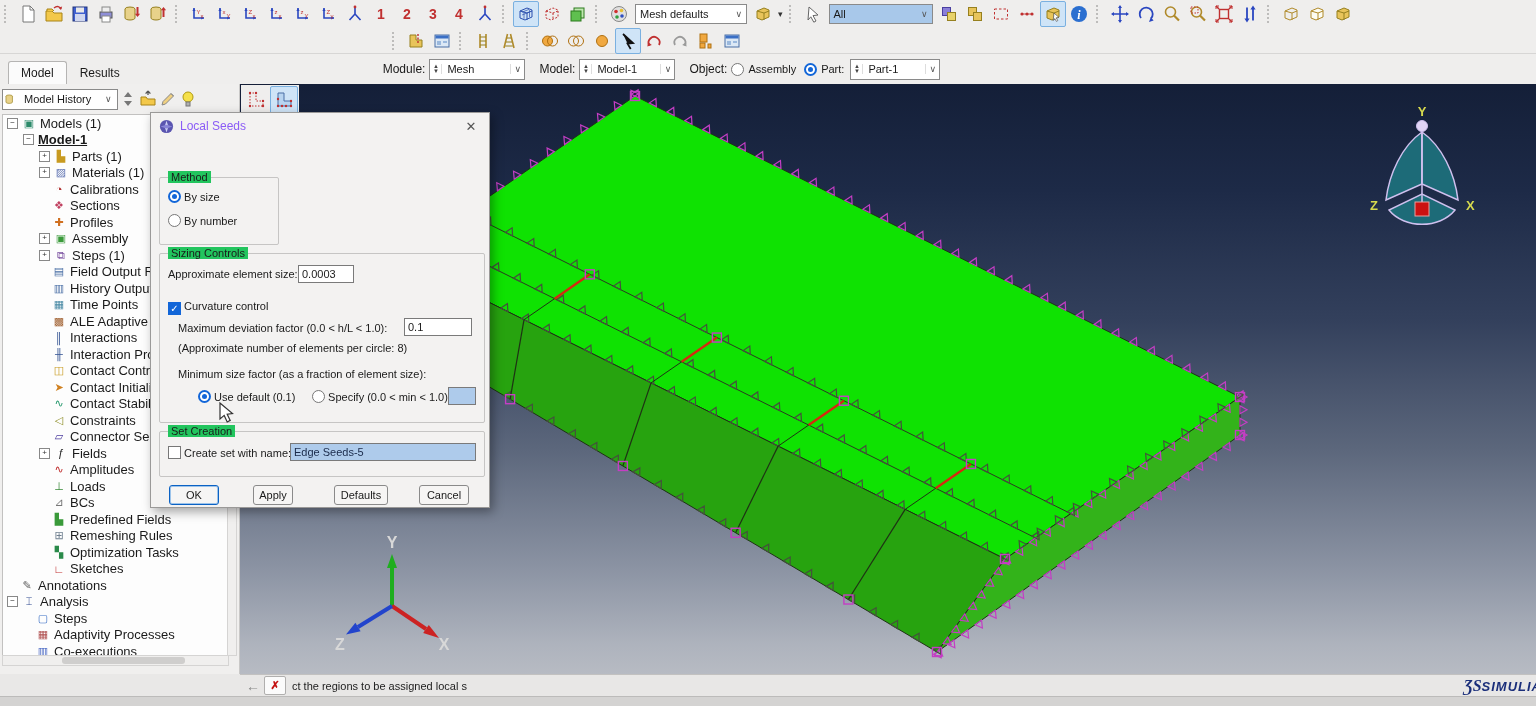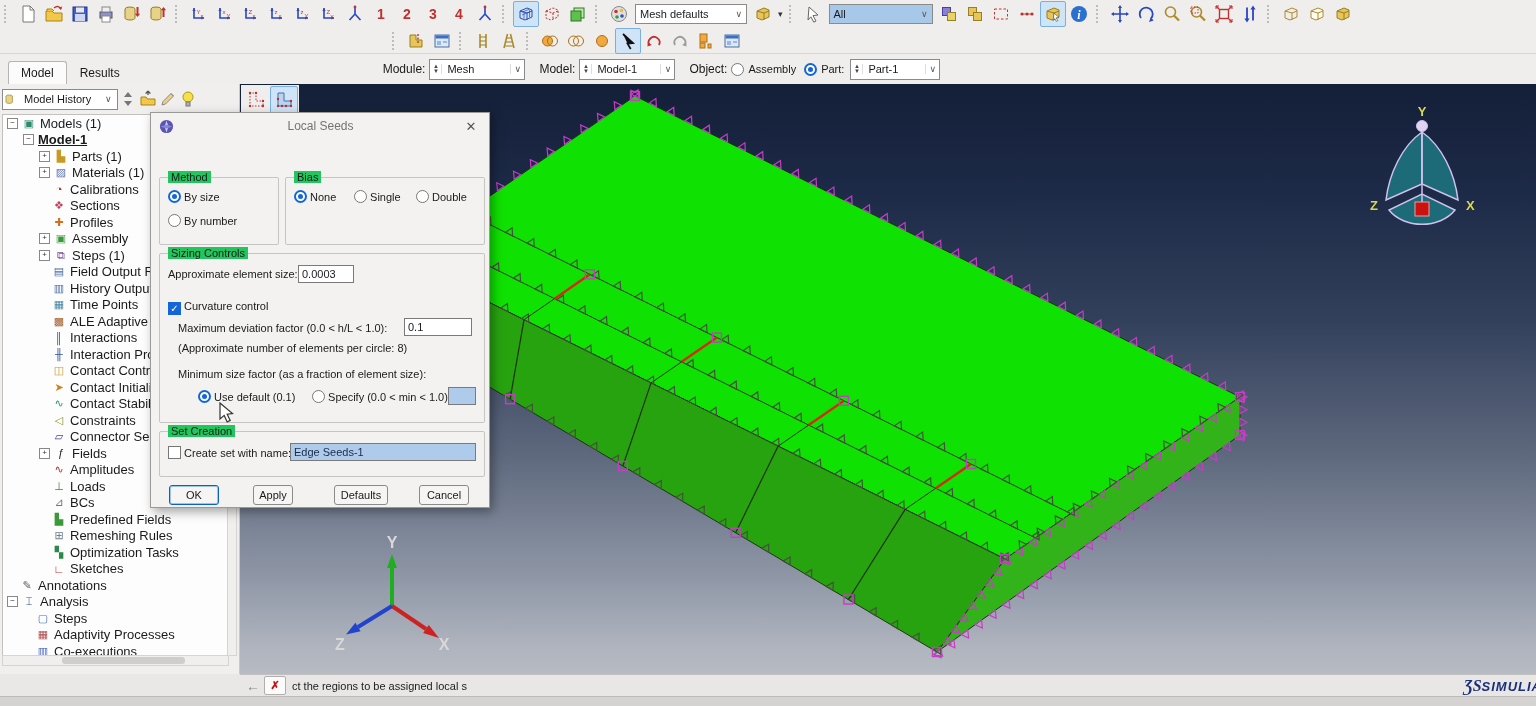--- a/index.html
+++ b/index.html
@@ -59,21 +59,21 @@
   #promptmsg{font-size:11px;color:#222;}
   #logo{position:absolute;right:-6px;top:1px;height:20px;display:flex;align-items:center;color:#1a2e7a;font-style:italic;font-weight:bold;}
   #logo .ds{font-size:16px;font-family:"Liberation Serif",serif;}
   #logo .sim{font-size:13px;letter-spacing:1px;}
   
   #footer{position:absolute;top:696px;left:0;width:1536px;height:10px;background:#d4d3d2;border-top:1px solid #bcbbba;}
   
   #dlg{position:absolute;top:112px;left:150px;width:340px;height:396px;background:#f3f2f1;border:1px solid #9a9998;
        box-shadow:3px 4px 10px rgba(0,0,0,.35);box-sizing:border-box;z-index:50;}
   #dlgtitle{height:26px;display:flex;align-items:center;padding:0 8px;}
-  #dlgtitle .tt{color:#737373;font-size:12px;margin-left:6px;flex:1;text-align:center;}
+  #dlgtitle .tt{color:#8b5cf6;font-size:12px;margin-left:6px;flex:1;}
   #dlgclose{color:#555;font-size:13px;width:20px;text-align:center;}
   .dtab{display:inline-block;padding:3px 10px;font-size:11px;border:1px solid transparent;border-bottom:none;}
   .dtab.on{background:#fbfbfb;border-color:#b5b4b3;border-radius:2px 2px 0 0;}
   #dtabs{padding:2px 6px 0 6px;border-bottom:1px solid #d5d4d3;}
   .grp{position:absolute;border:1px solid #c6c5c4;border-radius:2px;}
   .grp .leg{position:absolute;top:-7px;left:8px;background:#22c55e;padding:0 3px;font-size:11px;}
   .fld{border:1px solid #7a7a7a;background:#fff;height:18px;font-size:11px;display:inline-flex;align-items:center;padding:0 3px;box-sizing:border-box;}
   .fld.blue{background:#aecbeb;}
   .cbx{width:13px;height:13px;border:1px solid #777;background:#fff;display:inline-block;box-sizing:border-box;vertical-align:-2px;}
   .cbx.chk{background:#1266d8;border-color:#1266d8;color:#fff;font-size:10px;line-height:12px;text-align:center;}
@@ -1031,45 +1031,39 @@
       </svg>
       <span class="tt">Local Seeds</span>
       <span id="dlgclose">✕</span>
     </div>
 
     <div class="grp" style="left:8px;top:64px;width:118px;height:66px">
       <span class="leg">Method</span>
       <span class="lbl" style="left:8px;top:12px"><span class="radio sel"></span> <span>By size</span></span>
       <span class="lbl" style="left:8px;top:36px"><span class="radio"></span> <span>By number</span></span>
     </div>
-    <div class="grp" style="left:134px;top:64px;width:198px;height:66px">
-      <span class="leg">Bias</span>
-      <span class="lbl" style="left:8px;top:12px"><span class="radio sel"></span> <span>None</span></span>
-      <span class="lbl" style="left:68px;top:12px"><span class="radio"></span> <span>Single</span></span>
-      <span class="lbl" style="left:130px;top:12px"><span class="radio"></span> <span>Double</span></span>
-    </div>
 
     <div class="grp" style="left:8px;top:140px;width:324px;height:168px">
       <span class="leg">Sizing Controls</span>
       <span class="lbl" style="left:8px;top:14px">Approximate element size:</span>
       <span class="fld" style="position:absolute;left:138px;top:11px;width:56px">0.0003</span>
       <span class="lbl" style="left:8px;top:46px"><span class="cbx chk">✓</span> <span>Curvature control</span></span>
       <span class="lbl" style="left:18px;top:68px">Maximum deviation factor (0.0 &lt; h/L &lt; 1.0):</span>
       <span class="fld" style="position:absolute;left:244px;top:64px;width:68px">0.1</span>
       <span class="lbl" style="left:18px;top:88px">(Approximate number of elements per circle: 8)</span>
       <span class="lbl" style="left:18px;top:114px">Minimum size factor (as a fraction of element size):</span>
       <span class="lbl" style="left:38px;top:136px"><span class="radio sel"></span> <span>Use default (0.1)</span></span>
       <span class="lbl" style="left:152px;top:136px"><span class="radio"></span> <span>Specify (0.0 &lt; min &lt; 1.0)</span></span>
       <span class="fld blue" style="position:absolute;left:288px;top:133px;width:28px"></span>
     </div>
 
     <div class="grp" style="left:8px;top:318px;width:324px;height:44px">
       <span class="leg">Set Creation</span>
       <span class="lbl" style="left:8px;top:14px"><span class="cbx"></span> <span>Create set with name:</span></span>
-      <span class="fld blue" style="position:absolute;left:130px;top:11px;width:186px;color:#1a2a4a">Edge Seeds-1</span>
+      <span class="fld blue" style="position:absolute;left:130px;top:11px;width:186px;color:#1a2a4a">Edge Seeds-5</span>
     </div>
 
     <div class="dbtn def" style="left:18px;top:372px;width:50px">OK</div>
     <div class="dbtn" style="left:102px;top:372px;width:40px">Apply</div>
     <div class="dbtn" style="left:183px;top:372px;width:54px">Defaults</div>
     <div class="dbtn" style="left:268px;top:372px;width:50px">Cancel</div>
   </div>
 
   <svg id="cursor" width="18" height="22" viewBox="0 0 18 22">
     <path d="M2 1 L2 17 L6.2 13.4 L9.2 20 L12.2 18.4 L9.2 12.2 L14.5 11.6 Z" fill="#fff" stroke="#333" stroke-width="1.2"></path>

